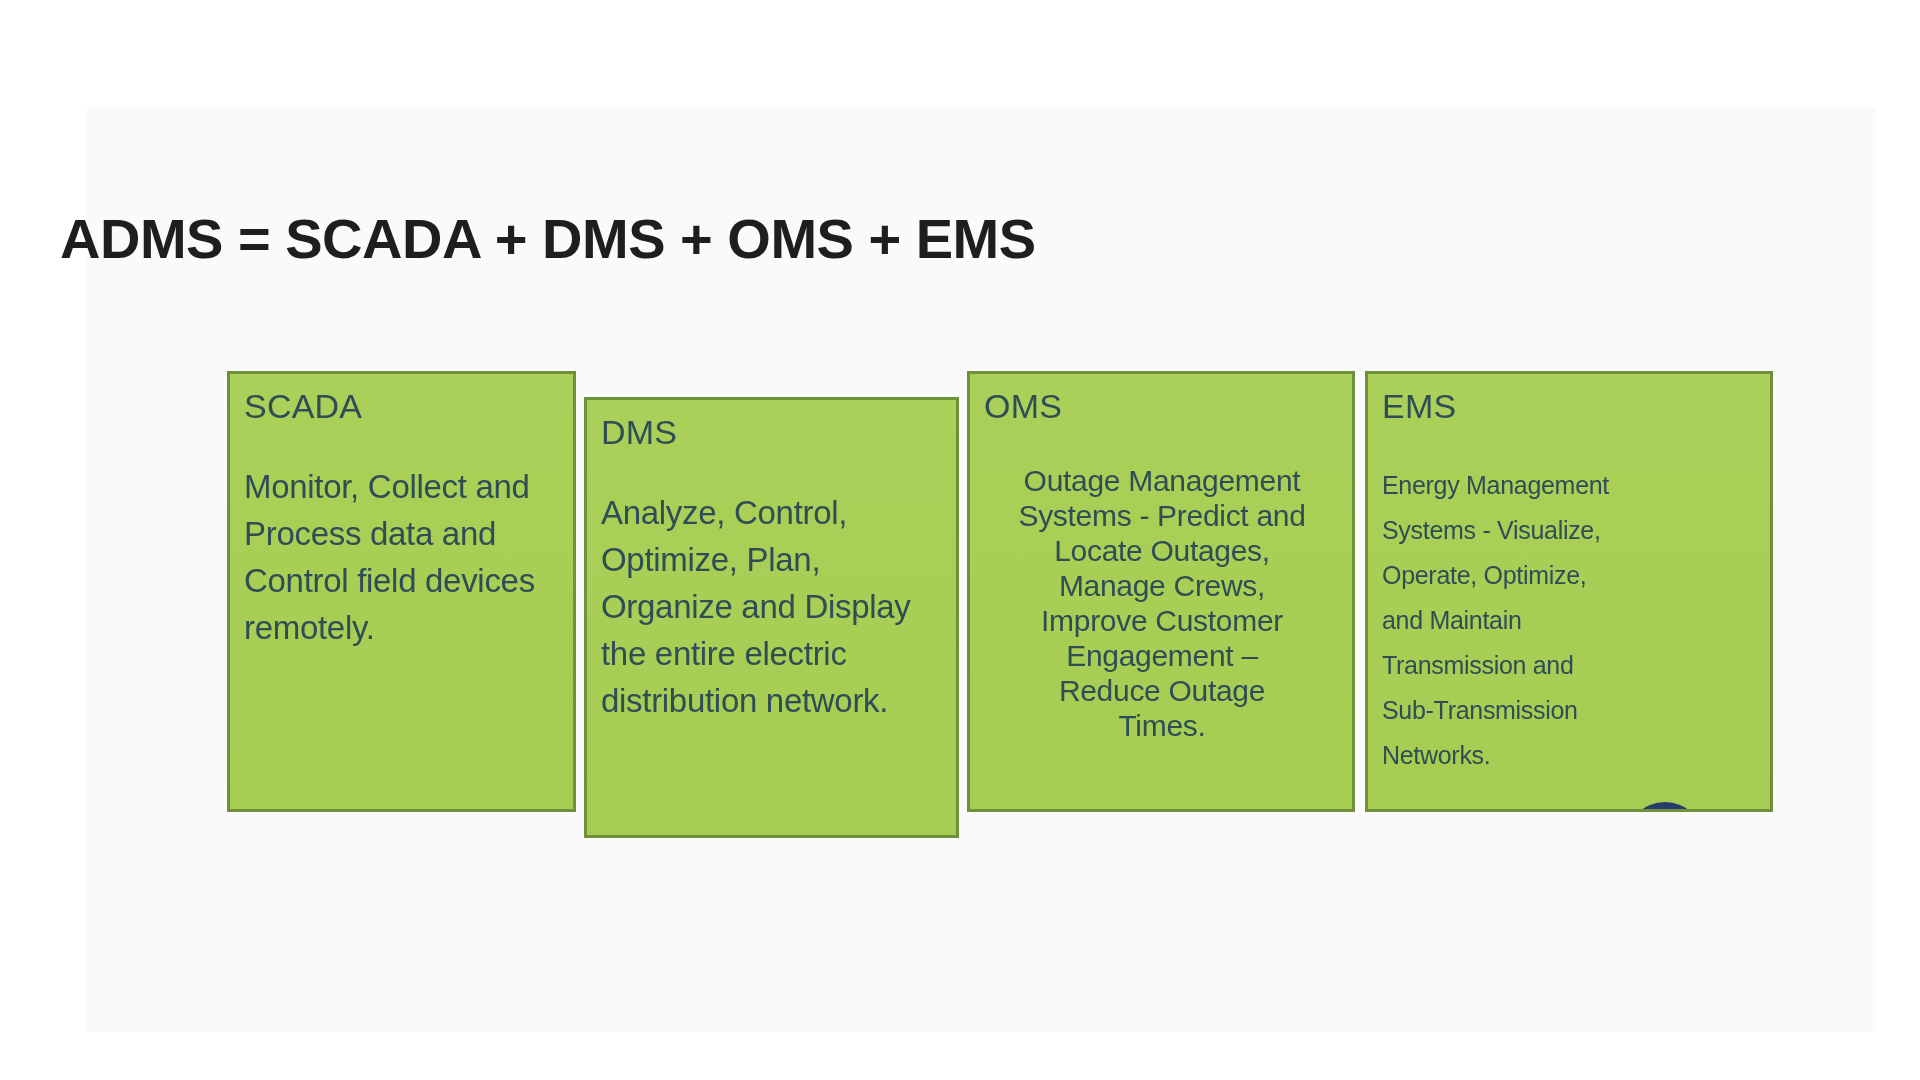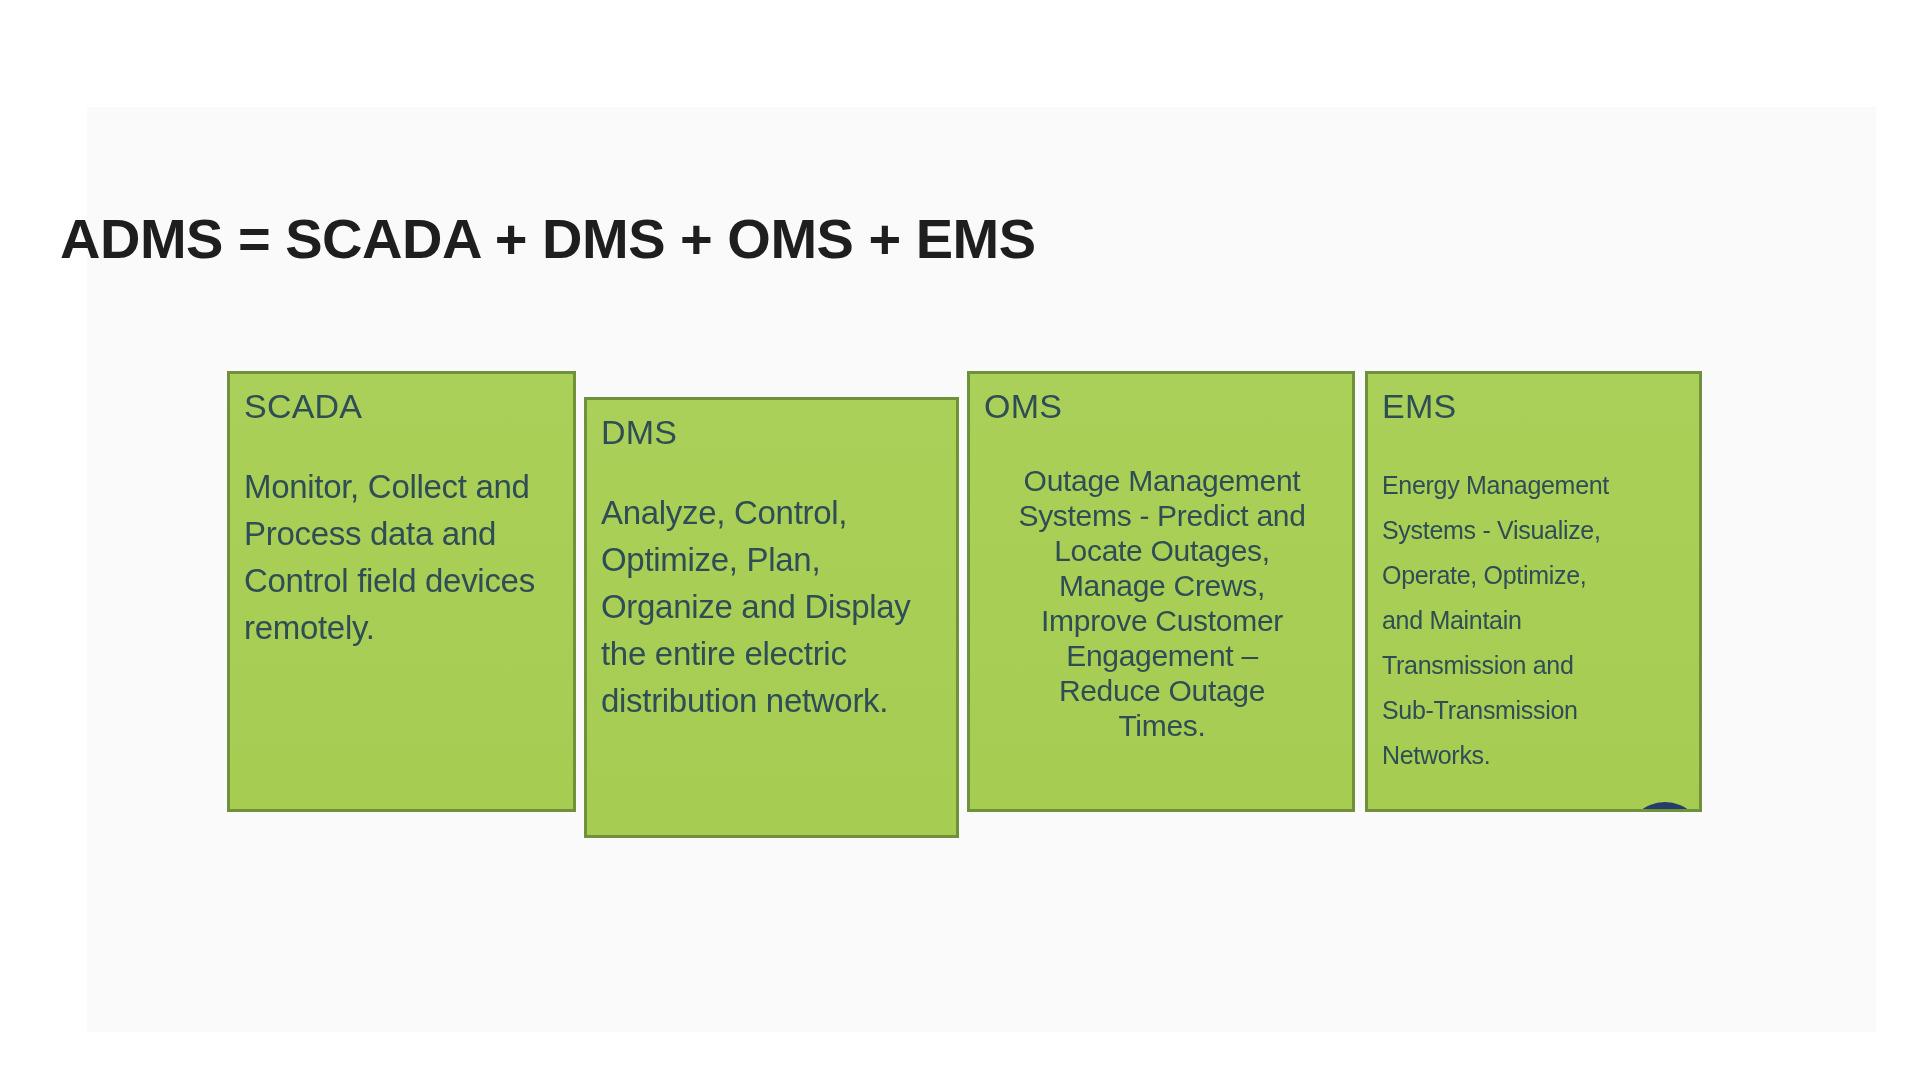--- a/index.html
+++ b/index.html
@@ -43,21 +43,21 @@
     box-sizing: border-box;
     border: 3px solid var(--card-border, #6f913c);
     background: linear-gradient(180deg, #aad059 0%, var(--card-bg, #a6cc52) 100%);
     padding: 12px 12px 0 14px;
     color: var(--card-text, #2f4d55);
   }
 
   .card-scada { left: 140px; width: 349px; }
   .card-dms   { left: 497px; width: 375px; margin-top: 26px; }
   .card-oms   { left: 880px; width: 388px; }
-  .card-ems   { left: 1278px; width: 337px; overflow: hidden; }
+  .card-ems   { left: 1278px; width: 408px; overflow: hidden; }
 
   .card-heading {
     font-size: 34px;
     line-height: 41px;
     font-weight: 500;
     letter-spacing: 0.2px;
   }
 
   .card-body {
     margin-top: 36px;

